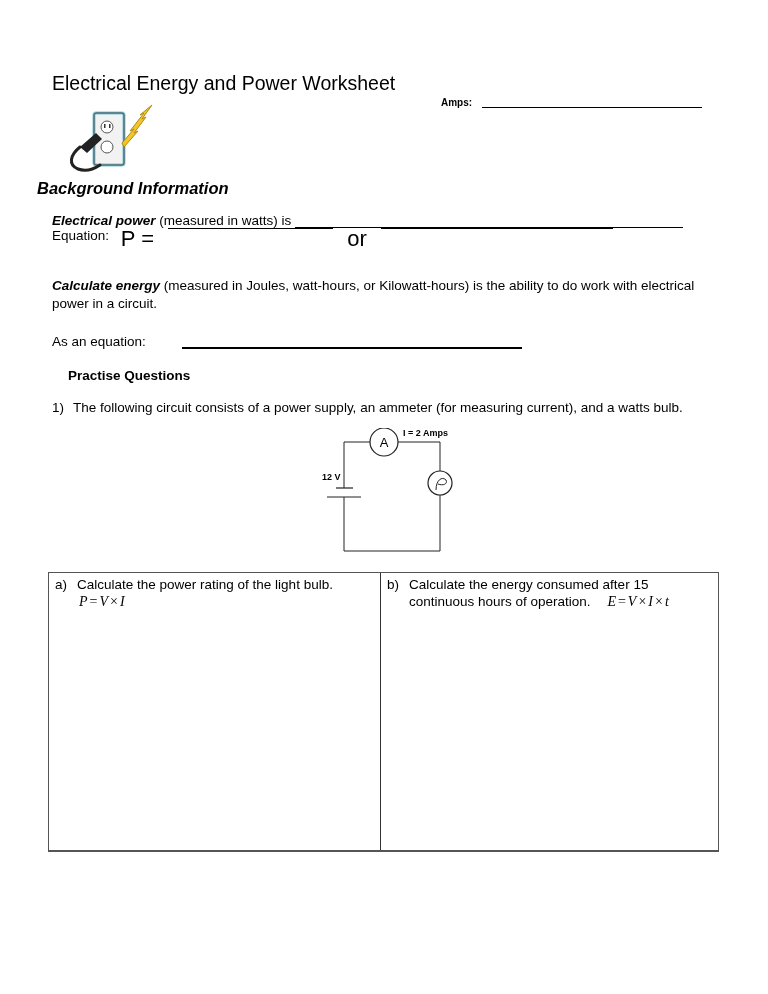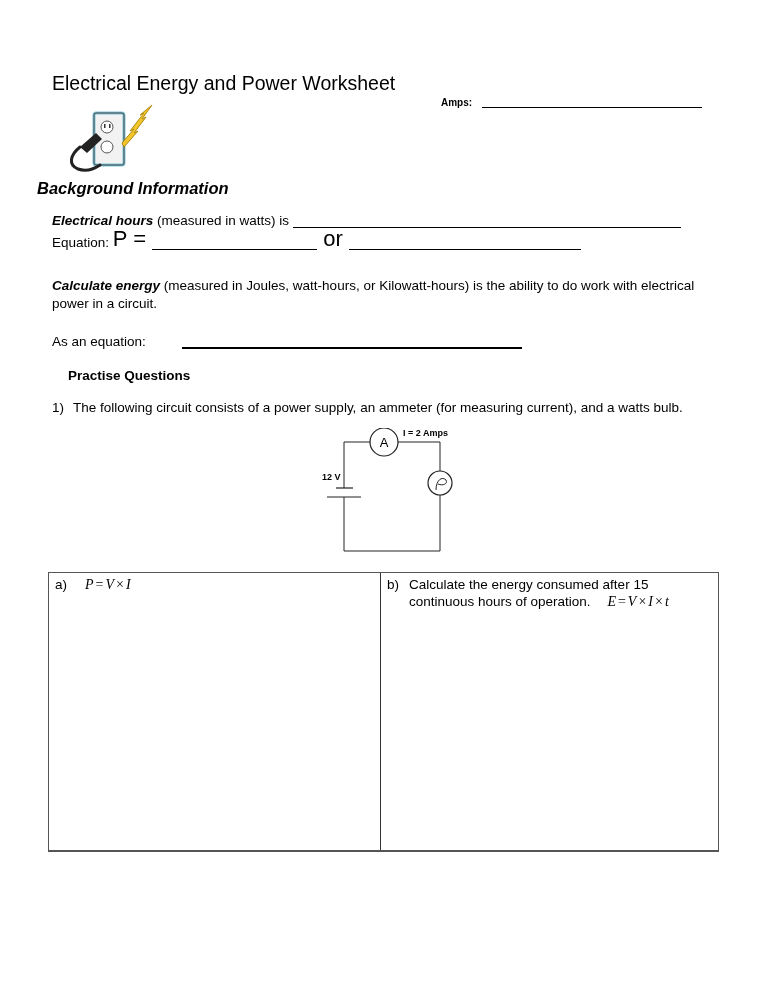--- a/index.html
+++ b/index.html
@@ -7,21 +7,21 @@
          font-family: "Liberation Sans", sans-serif; color: #000; }
   .abs { position: absolute; }
   .title { left: 52px; top: 72px; font-size: 19.5px; font-weight: normal; white-space: nowrap; }
   .name-row { left: 441px; top: 97px; font-size: 10px; font-weight: bold; white-space: nowrap; display: flex; align-items: flex-end; }
   .name-line { display: inline-block; width: 220px; border-bottom: 1.3px solid #000; height: 10px; margin-left: 10px; }
   .clipart { left: 60px; top: 103px; width: 100px; height: 75px; }
   .h2 { left: 37px; top: 179px; font-size: 16.5px; font-weight: bold; white-space: nowrap; font-style: italic; }
   .text { font-size: 13.5px; white-space: nowrap; }
   .blank { display: inline-block; border-bottom: 1.2px solid #000; vertical-align: baseline; }
   .row-power { left: 52px; top: 213px; display: flex; align-items: flex-end; }
-  .row-eq { left: 52px; top: 228px; display: flex; align-items: flex-end; }
+  .row-eq { left: 52px; top: 228px; display: flex; align-items: flex-start; gap: 8px; }
   .bigP { font-size: 22px; line-height: 22px; }
   .row-energy { left: 52px; top: 277px; width: 660px; white-space: normal; line-height: 18px; }
   .row-as { left: 52px; top: 334px; display: flex; align-items: flex-end; gap: 32px; }
   .h3 { left: 68px; top: 368px; font-size: 13.5px; font-weight: bold; }
   .q1 { left: 52px; top: 399px; width: 660px; display: flex; font-size: 13.5px; line-height: 17px; }
   .q1 .num { width: 21px; flex-shrink: 0; }
   .circuit { left: 300px; top: 428px; width: 160px; height: 130px; }
   .answer-table { left: 48px; top: 572px; width: 671px; height: 280px;
                   border: 1px solid #555; border-right: 1.5px solid #555; border-bottom: 2px solid #555;
                   display: flex; box-sizing: border-box; }
@@ -53,21 +53,21 @@
     <circle cx="47" cy="44" r="6" fill="#fff" stroke="#555"></circle>
     <path d="M20 44 L36 30 L42 36 L27 50 Z" fill="#222"></path>
     <path d="M20 44 C10 52 8 62 18 66 C26 69 34 66 40 62" fill="none" stroke="#222" stroke-width="3" stroke-linecap="round"></path>
     <path d="M62 40 L74 26 L70 28 L84 10 L80 12 L92 2 L82 16 L86 14 L74 30 L78 28 L64 44 Z" fill="#f2c62a" stroke="#b08a10" stroke-width="1"></path>
   </svg>
 </div>
 
 <div class="abs h2">Background Information</div>
 
 <div class="abs text row-power">
-  <b><i>Electrical hours</i></b>
+  <b><i>Electrical power</i></b>
   <span style="white-space:pre"> (measured in watts) is </span>
   <span class="blank" style="width:388px;"></span>
 </div>
 
 <div class="abs text row-eq">
   <span style="white-space:pre">Equation: </span>
   <span class="bigP" style="white-space:pre">P = </span>
   <span class="blank" style="width:165px;"></span>
   <span class="bigP" style="white-space:pre"> or </span>
   <span class="blank" style="width:232px;"></span>
@@ -109,21 +109,22 @@
     <text x="103" y="8" font-size="9" font-weight="bold" font-family="Liberation Sans, sans-serif">I = 2 Amps</text>
     <text x="22" y="52" font-size="9" font-weight="bold" font-family="Liberation Sans, sans-serif">12 V</text>
   </svg>
 </div>
 
 <div class="abs answer-table">
   <div class="cell cell-a">
     <div class="q">
       <span class="lbl">a)</span>
       <div>
-        <div class="math" style="margin-left:8px;">
+        <div>Calculate the power rating of the light bulb.</div>
+        <div class="math" style="margin-left:2px;">
           <span>P</span><span class="op">=</span><span>V</span><span class="op">×</span><span>I</span>
         </div>
       </div>
     </div>
   </div>
   <div class="cell cell-b">
     <div class="q">
       <span class="lbl">b)</span>
       <div style="width:290px;">
         <span>Calculate the energy consumed after 15 continuous hours of operation.</span>

